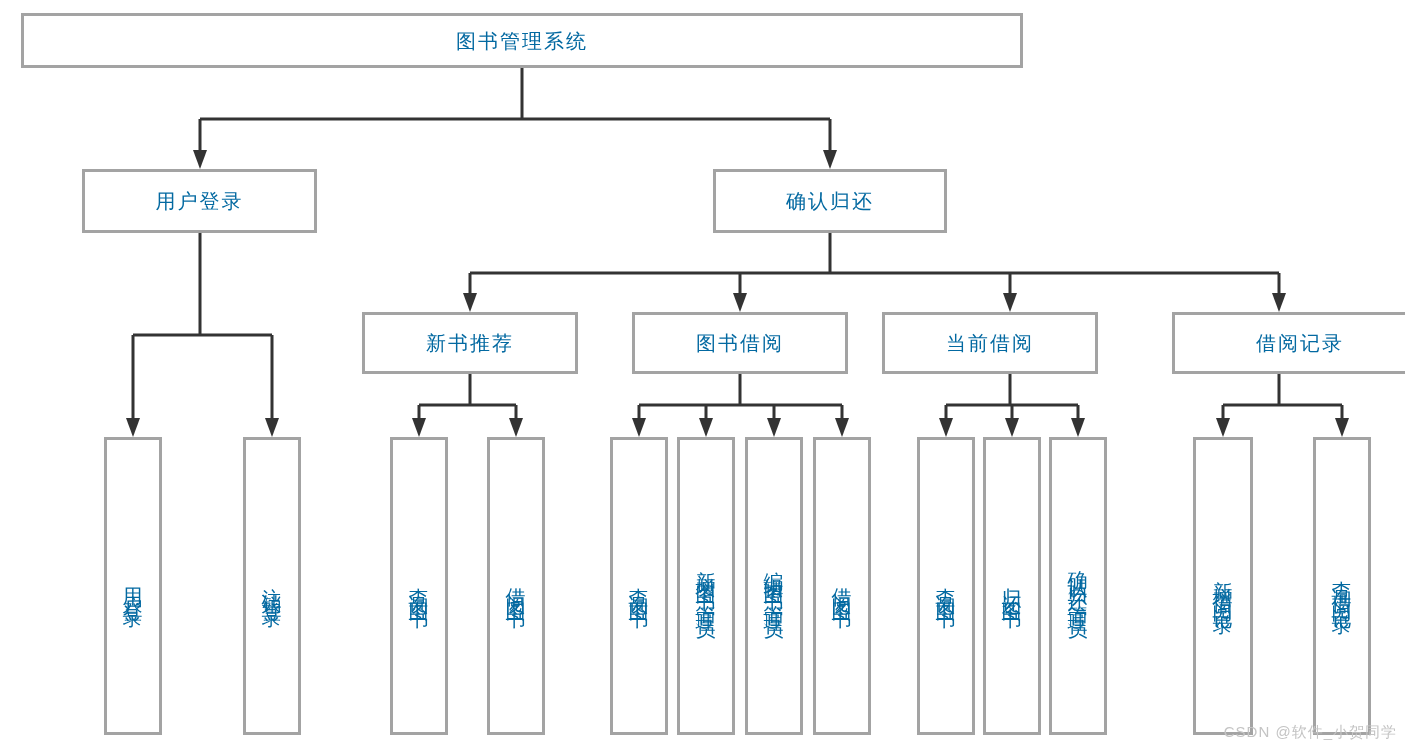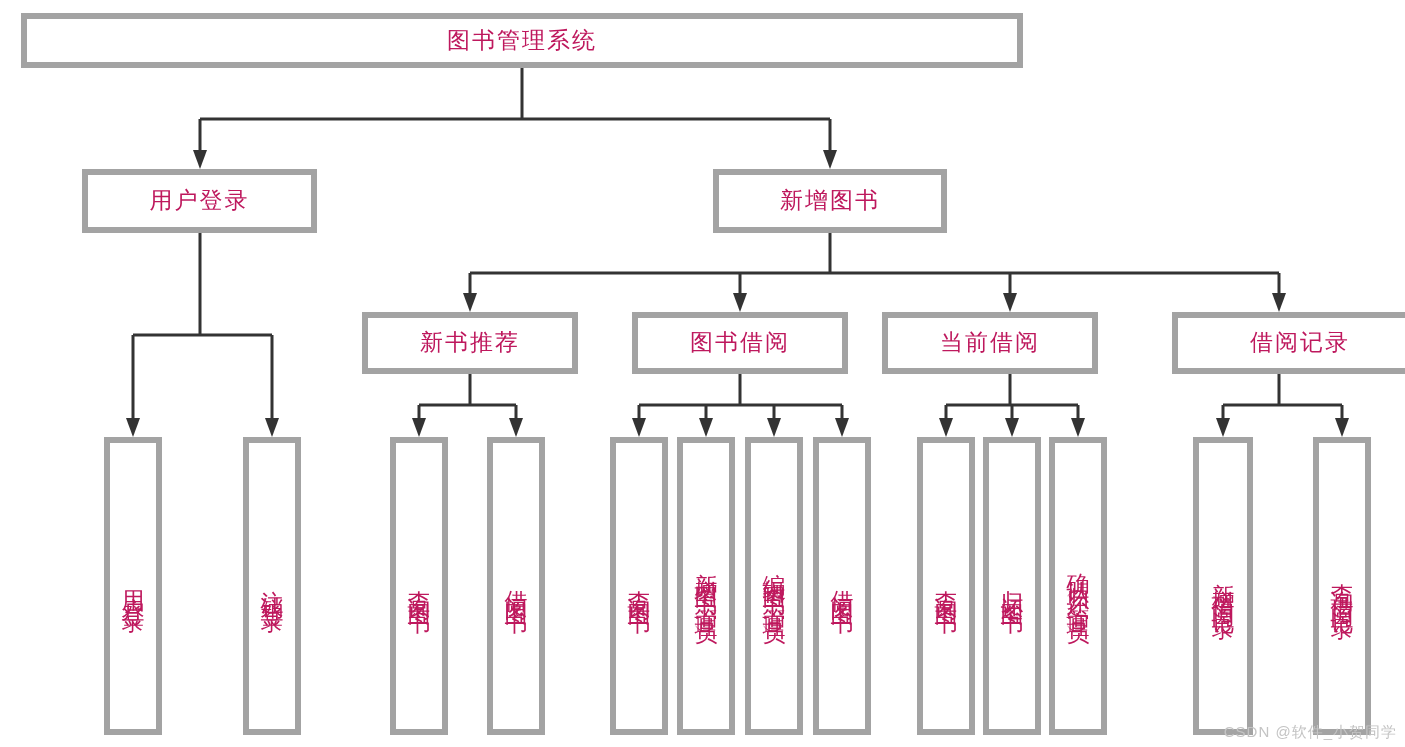--- a/index.html
+++ b/index.html
@@ -3,23 +3,23 @@
 <meta charset="utf-8">
 <style>
   html,body{margin:0;padding:0;background:#fff;}
   .canvas{
     position:relative;width:1405px;height:747px;background:#fff;
     font-family:"Liberation Sans","DejaVu Sans",sans-serif;overflow:hidden;
   }
   .connectors{position:absolute;left:0;top:0;width:1405px;height:747px;}
   .node{
     position:absolute;box-sizing:border-box;background:#fff;
-    border:6px solid #a3a3a3;color:#be185d;
+    border:3px solid #a3a3a3;color:#0369a1;
     display:flex;align-items:center;justify-content:center;
-    font-size:23px;letter-spacing:2px;line-height:1.2;
+    font-size:20px;letter-spacing:2px;line-height:1.2;
     white-space:nowrap;
   }
   .node.v{
     writing-mode:vertical-rl;text-orientation:mixed;
     letter-spacing:7px;line-height:1;white-space:normal;
   }
   .watermark{
     position:absolute;right:8px;bottom:5px;
     color:#c4c4c4;font-size:15px;letter-spacing:1px;
     white-space:nowrap;z-index:5;
@@ -59,21 +59,21 @@
       <polygon points="1005,418 1019,418 1012,437"></polygon>
       <polygon points="1071,418 1085,418 1078,437"></polygon>
       <polygon points="1216,418 1230,418 1223,437"></polygon>
       <polygon points="1335,418 1349,418 1342,437"></polygon>
     </g>
   </svg>
 
   <div class="node" style="left:21px;top:13px;width:1002px;height:55px">图书管理系统</div>
 
   <div class="node" style="left:82px;top:169px;width:235px;height:64px">用户登录</div>
-  <div class="node" style="left:713px;top:169px;width:234px;height:64px">新增图书</div>
+  <div class="node" style="left:713px;top:169px;width:234px;height:64px">确认归还</div>
 
   <div class="node" style="left:632px;top:312px;width:216px;height:62px">图书借阅</div>
   <div class="node" style="left:362px;top:312px;width:216px;height:62px">新书推荐</div>
   <div class="node" style="left:882px;top:312px;width:216px;height:62px">当前借阅</div>
   <div class="node" style="left:1172px;top:312px;width:256px;height:62px">借阅记录</div>
 
   <div class="node v" style="left:104px;top:437px;width:58px;height:298px">用户登录</div>
   <div class="node v" style="left:243px;top:437px;width:58px;height:298px">注销登录</div>
 
   <div class="node v" style="left:390px;top:437px;width:58px;height:298px">查询图书</div>

